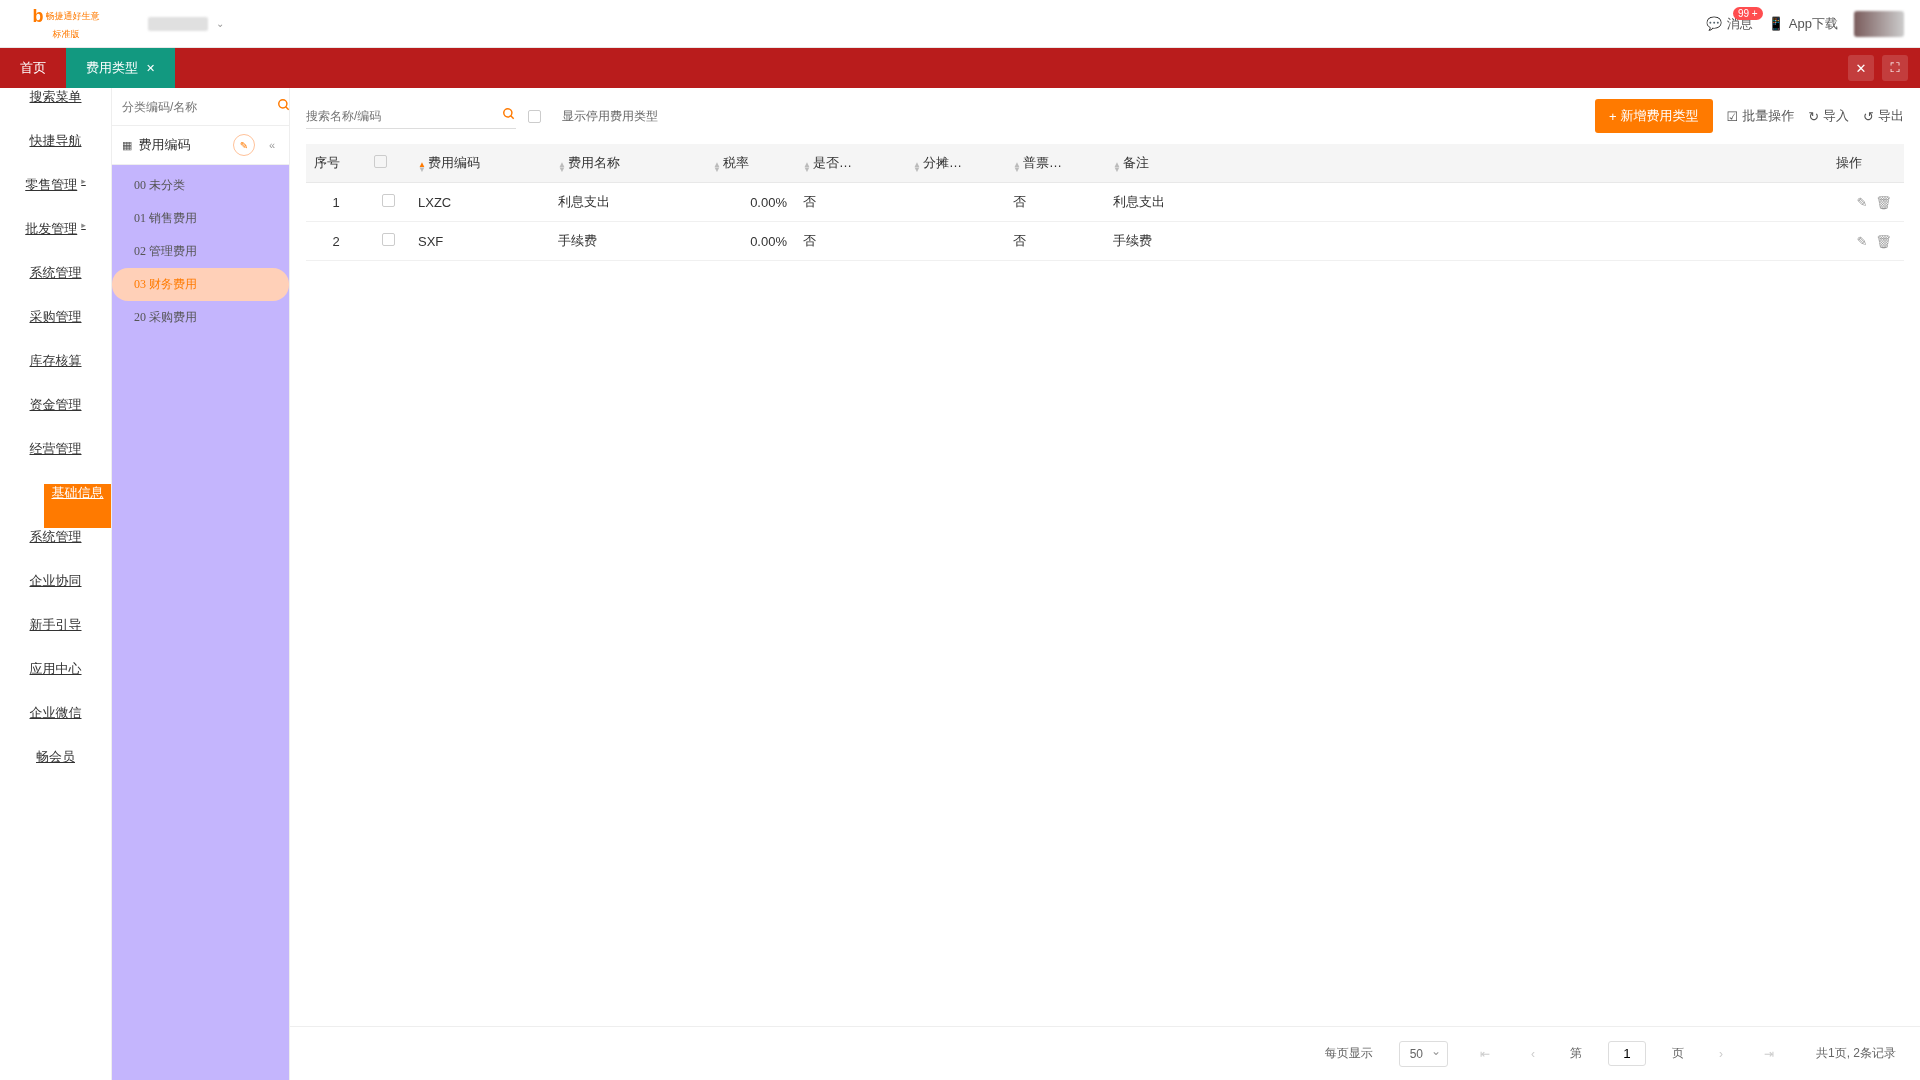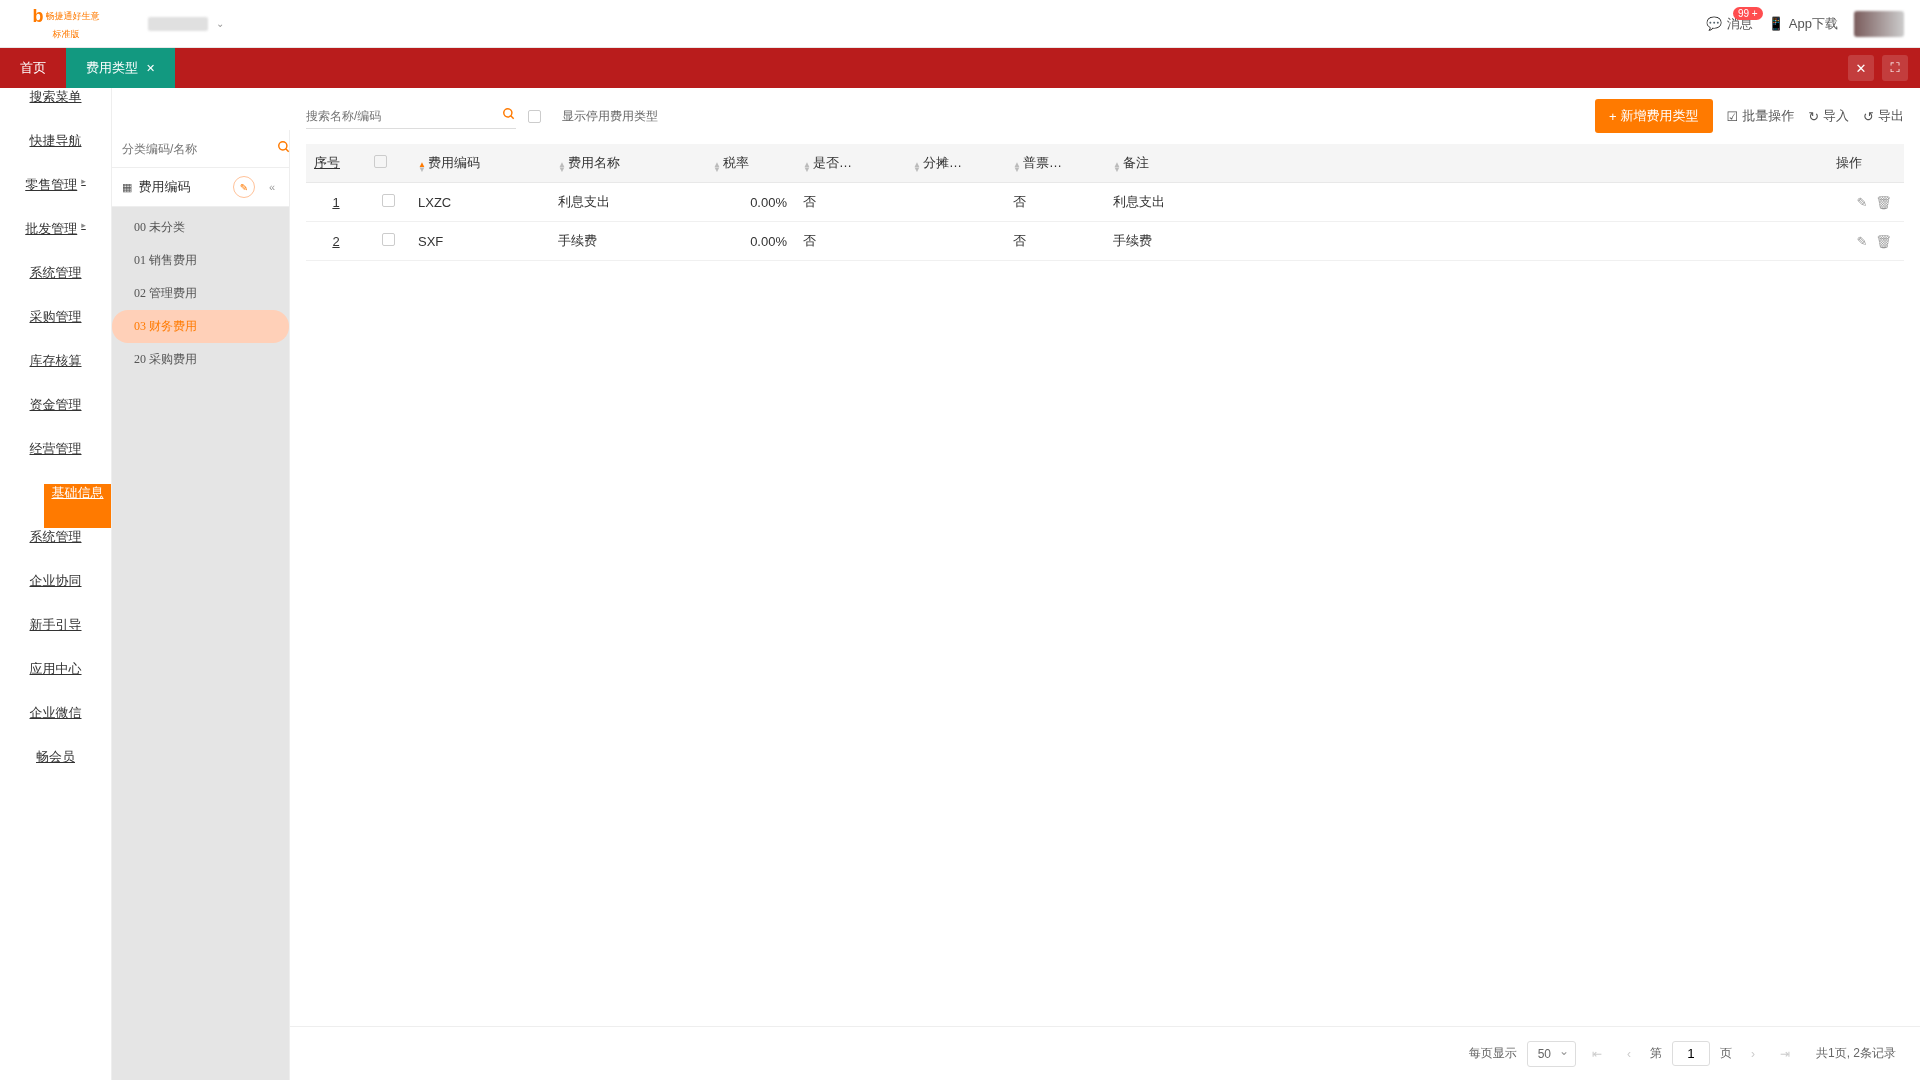--- a/index.html
+++ b/index.html
@@ -31,21 +31,21 @@
 
 .body { flex: 1; display: flex; overflow: hidden; }
 
 
 .left-nav { width: 112px; background: #fff; border-right: 1px solid #eee; display: flex; flex-direction: column; }
 .nav-item { height: 44px; display: flex; align-items: flex-start; justify-content: center; gap: 4px; cursor: pointer; font-size: 13px; color: #333; text-decoration: underline; }
 .nav-item.active { background: #ff7a00; color: #fff; margin-left: 44px; }
 .nav-caret { font-size: 9px; color: #888; }
 
 
-.cat-panel { width: 178px; background: #e5e5e5; border-right: 1px solid #eee; display: flex; flex-direction: column; margin-top: 42px; }
+.cat-panel { width: 178px; background: #c4b5fd; border-right: 1px solid #eee; display: flex; flex-direction: column; }
 .cat-search { padding: 10px; display: flex; align-items: center; border-bottom: 1px solid #eee; background: #fff; }
 .cat-search input { flex: 1; border: none; outline: none; font-size: 12px; background: transparent; }
 .cat-search-icon { color: #ff7a00; cursor: pointer; }
 .cat-header { padding: 8px 10px; display: flex; align-items: center; gap: 6px; font-size: 13px; border-bottom: 1px solid #eee; background: #fff; }
 .grid-icon { font-size: 11px; color: #555; }
 .cat-edit { margin-left: auto; width: 22px; height: 22px; border: 1px solid #ffc299; border-radius: 50%; display: flex; align-items: center; justify-content: center; color: #ff7a00; cursor: pointer; font-size: 10px; }
 .collapse-btn { width: 14px; height: 22px; cursor: pointer; color: #999; font-size: 11px; display: flex; align-items: center; justify-content: center; margin-left: 4px; }
 .cat-list { flex: 1; overflow: auto; padding-top: 4px; font-family: Liberation Serif, serif; }
 .cat-item { padding: 8px 10px 8px 22px; cursor: pointer; font-size: 12px; color: #555; }
 .cat-item.active { background: #ffd0b8; color: #ff7a00; border-radius: 16px; }
@@ -64,34 +64,34 @@
 
 
 .table-wrap { flex: 1; padding: 0 16px; overflow: auto; }
 .table { width: 100%; border-collapse: collapse; }
 .table th { background: #f5f5f5; text-align: left; padding: 10px 8px; font-weight: normal; border-bottom: 1px solid #e8e8e8; font-size: 13px; color: #333; position: relative; }
 .table td { padding: 10px 8px; border-bottom: 1px solid #f0f0f0; font-size: 13px; color: #333; }
 .sort-icon { font-size: 8px; color: #bbb; margin-right: 2px; display: inline-flex; flex-direction: column; line-height: 5px; }
 .th-ops { text-align: center !important; }
 .td-ops { text-align: right; }
 .op-icon { color: #999; cursor: pointer; margin: 0 4px; font-size: 13px; }
-.col-seq { width: 60px; text-align: center; text-decoration: underline; }
+.col-seq { width: 60px; text-align: center; }
 .col-cb { width: 44px; text-align: center; }
 .col-code { width: 140px; }
 .col-name { width: 155px; }
 .col-rate { width: 90px; text-align: right; }
 .col-bool { width: 110px; }
 .col-fentan { width: 100px; }
 .col-pupiao { width: 100px; }
 .col-remark { width: auto; }
 .col-ops { width: 110px; }
 .sort-orange { color: #ff7a00; }
 
 
-.pagination { height: 54px; display: flex; align-items: center; justify-content: flex-end; padding: 0 24px; gap: 10px; border-top: 1px solid #eee; font-size: 12px; color: #666; }
+.pagination { height: 54px; display: flex; align-items: center; justify-content: flex-end; padding: 0 24px; gap: 26px; border-top: 1px solid #eee; font-size: 12px; color: #666; }
 .pg-select { border: 1px solid #ddd; padding: 5px 24px 5px 10px; border-radius: 3px; cursor: pointer; position: relative; }
 .pg-select:after { content: "⌄"; position: absolute; right: 6px; top: 2px; color: #999; }
 .pg-btn { width: 22px; height: 22px; display: flex; align-items: center; justify-content: center; cursor: pointer; color: #ccc; }
 .pg-input { width: 38px; border: 1px solid #ddd; padding: 4px; text-align: center; border-radius: 3px; }
 </style>
 </head>
 <body>
 
 <div class="container">
 

